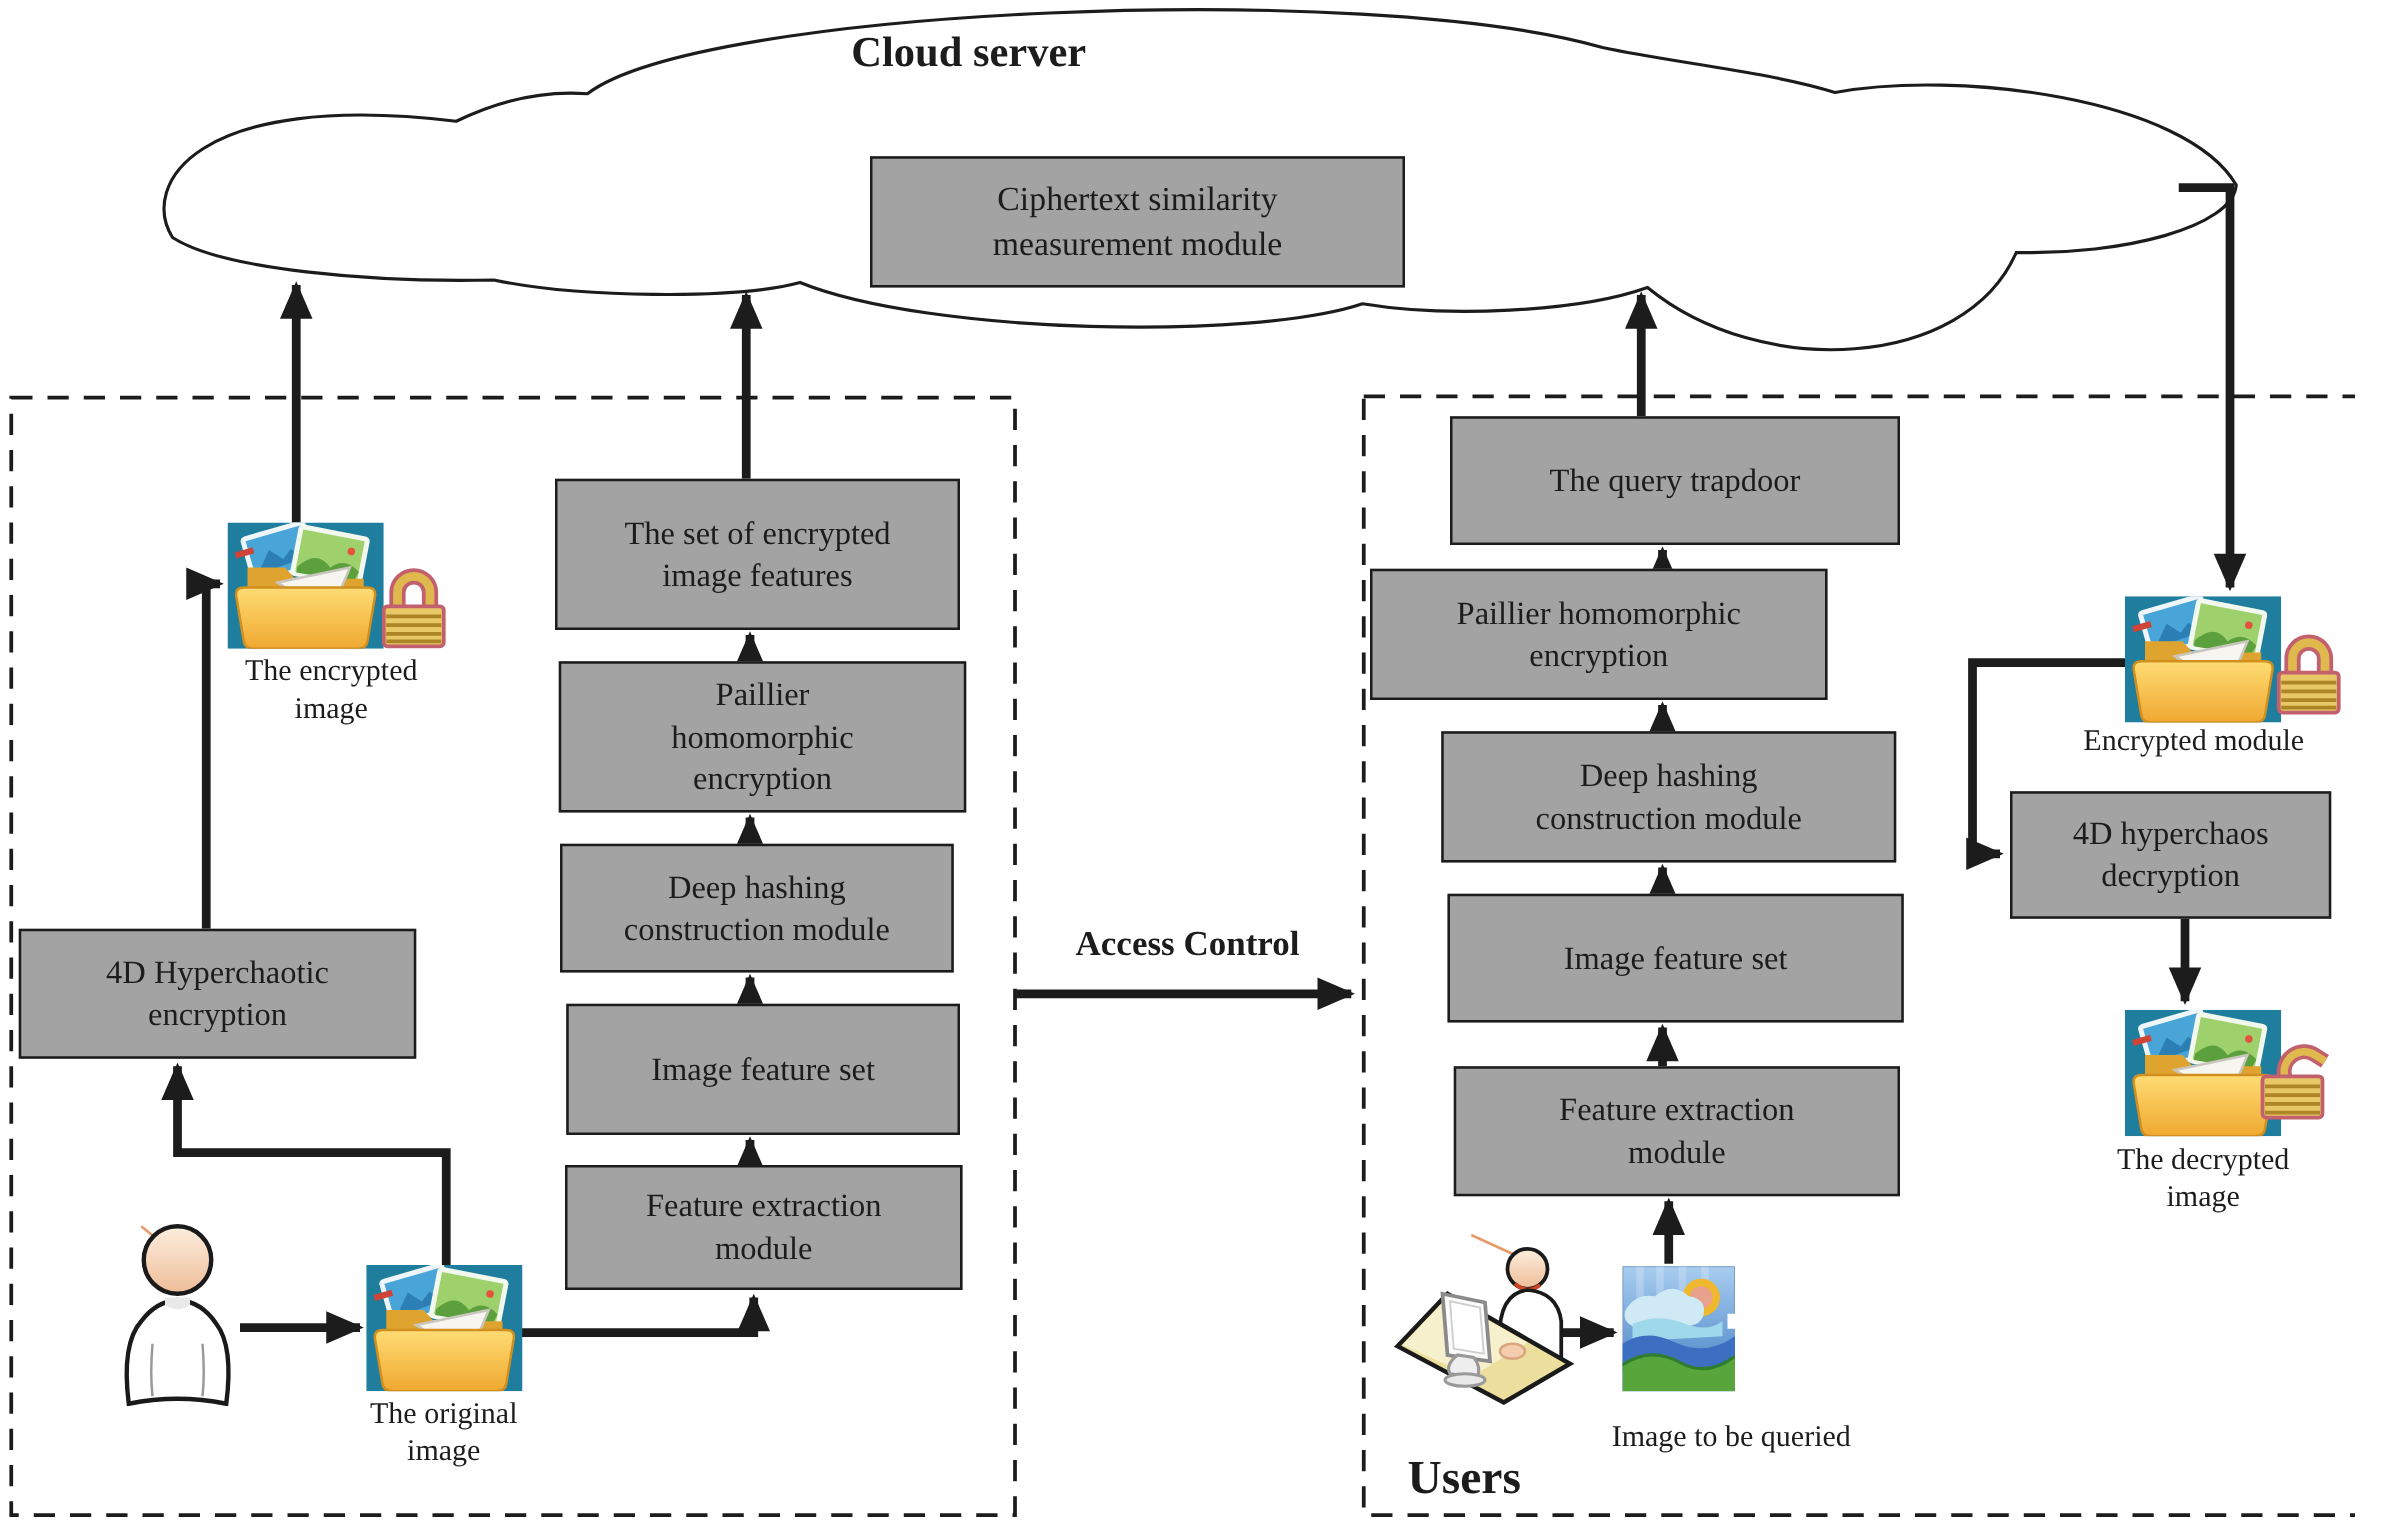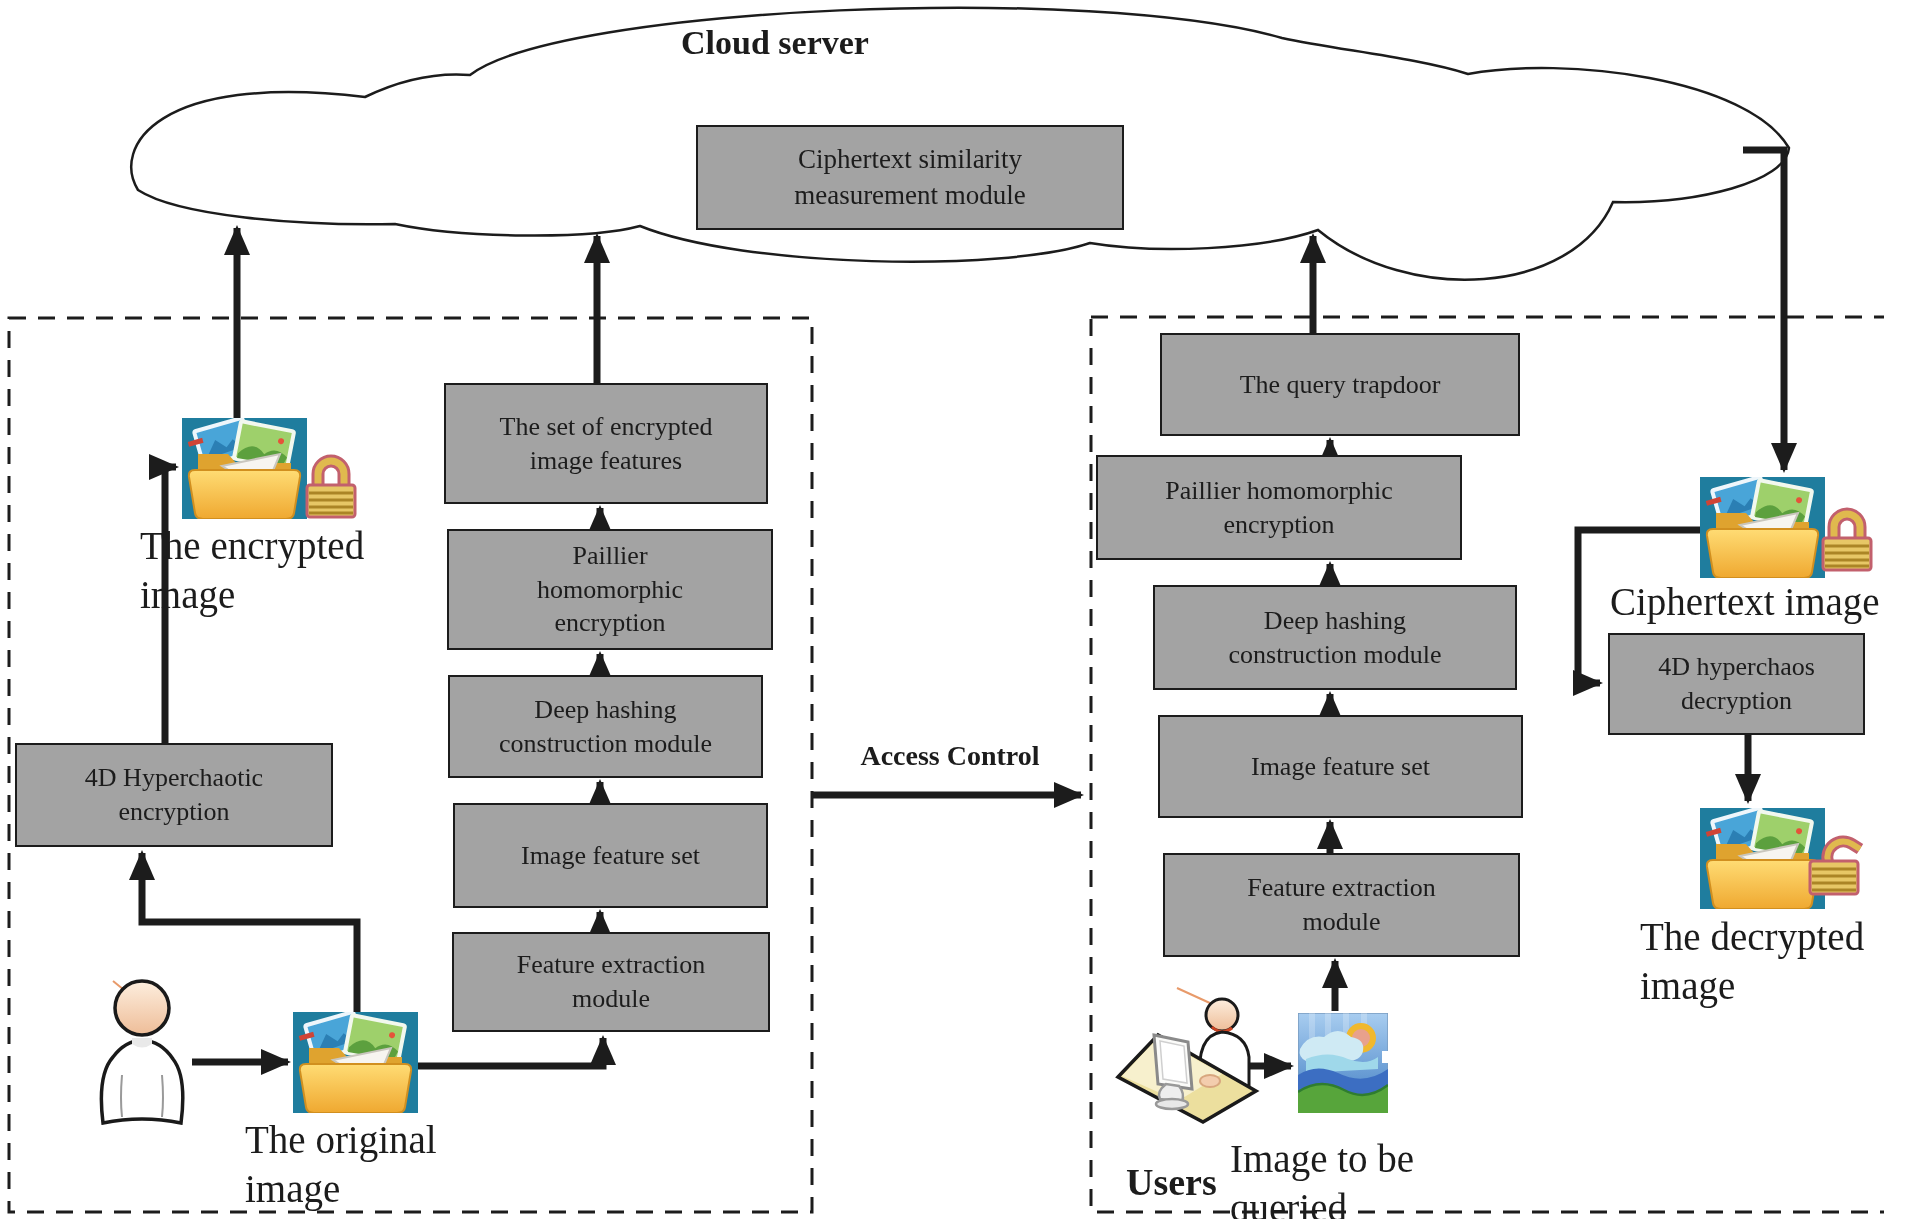--- a/index.html
+++ b/index.html
@@ -8,21 +8,21 @@
     font-family:"Liberation Serif","DejaVu Serif",serif;color:#1c1c1c;overflow:hidden;
   }
   #bg{position:absolute;left:0;top:0;}
   .abs{position:absolute;}
   .box{
     position:absolute;box-sizing:border-box;border:2.5px solid #1c1c1c;background:#a3a3a3;
     display:flex;align-items:center;justify-content:center;text-align:center;
     font-size:26px;line-height:1.3;white-space:pre-line;
   }
   .cap{
-    position:absolute;font-size:39px;line-height:1.25;white-space:pre-line;
+    position:absolute;text-align:center;font-size:24px;line-height:1.25;white-space:pre-line;
   }
   .hdr{position:absolute;font-weight:bold;white-space:pre-line;}
   .cloud-title{font-size:34px;text-align:center;}
   .panel-label{font-size:36px;}
   .ac-label{font-size:28px;text-align:center;}
   svg{display:block;}
 </style>
 </head>
 <body>
 
@@ -218,17 +218,17 @@
   <div class="box" style="left:1158px;top:715px;width:365px;height:103px">Image feature set</div>
   <div class="box" style="left:1153px;top:585px;width:364px;height:105px">Deep hashing
 construction module</div>
   <div class="box" style="left:1096px;top:455px;width:366px;height:105px">Paillier homomorphic
 encryption</div>
   <div class="box" style="left:1160px;top:333px;width:360px;height:103px">The query trapdoor</div>
   <div class="box" style="left:1608px;top:633px;width:257px;height:102px">4D hyperchaos
 decryption</div>
 
   <div class="cap" style="left:1230px;top:1135px;width:310px">Image to be queried</div>
-  <div class="cap" style="left:1610px;top:578px;width:290px">Ciphertext image</div>
+  <div class="cap" style="left:1610px;top:578px;width:290px">Encrypted module</div>
   <div class="cap" style="left:1640px;top:913px;width:245px">The decrypted
 image</div>
 
 </div>
 
 </body></html>

